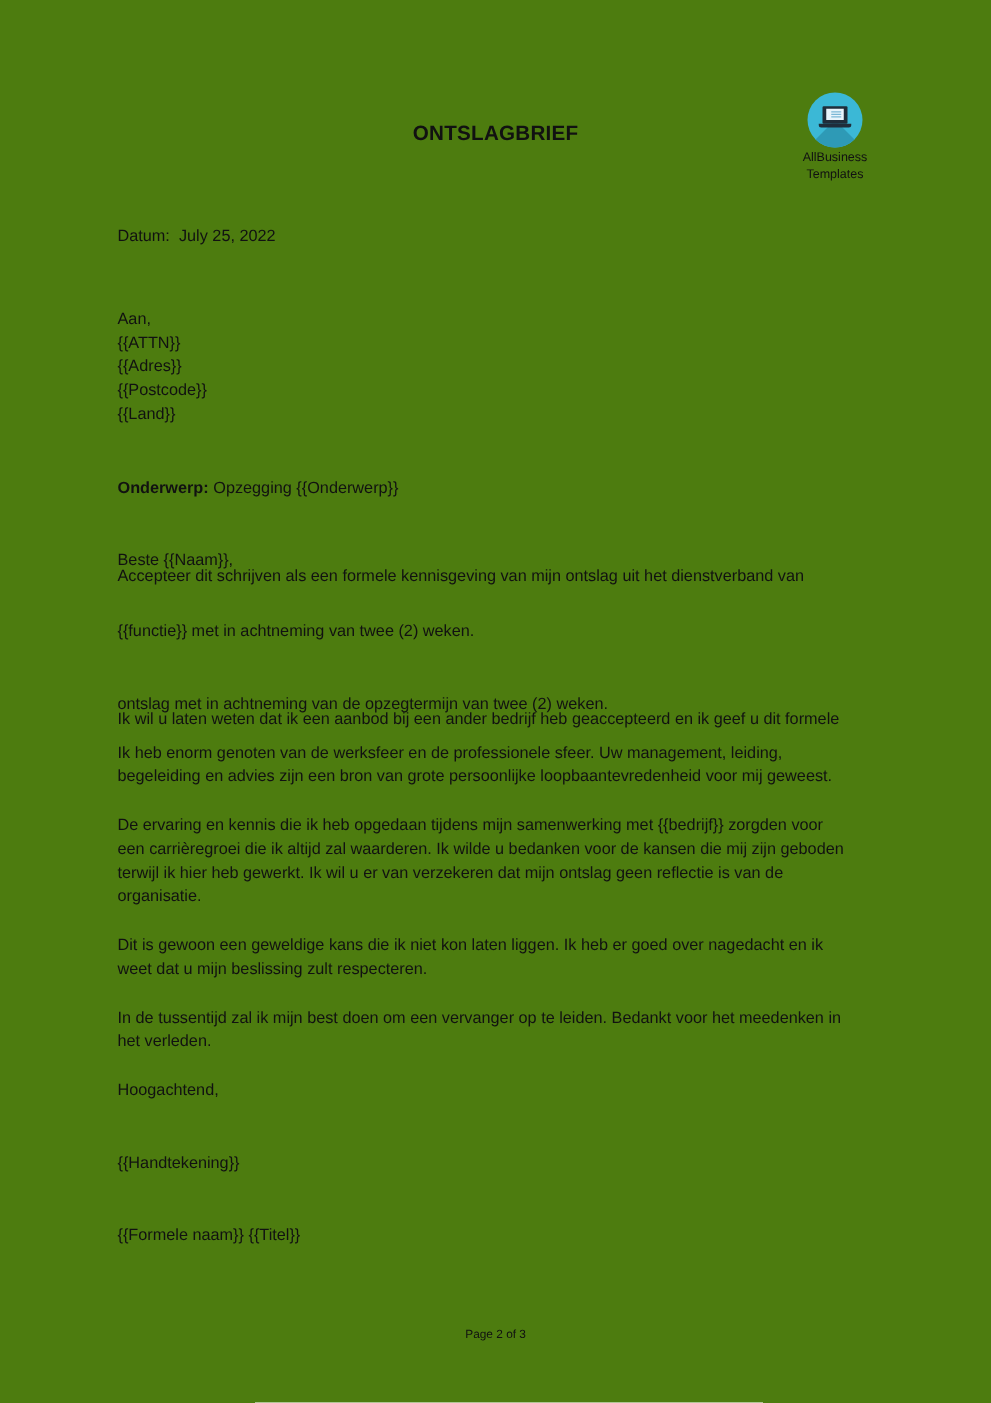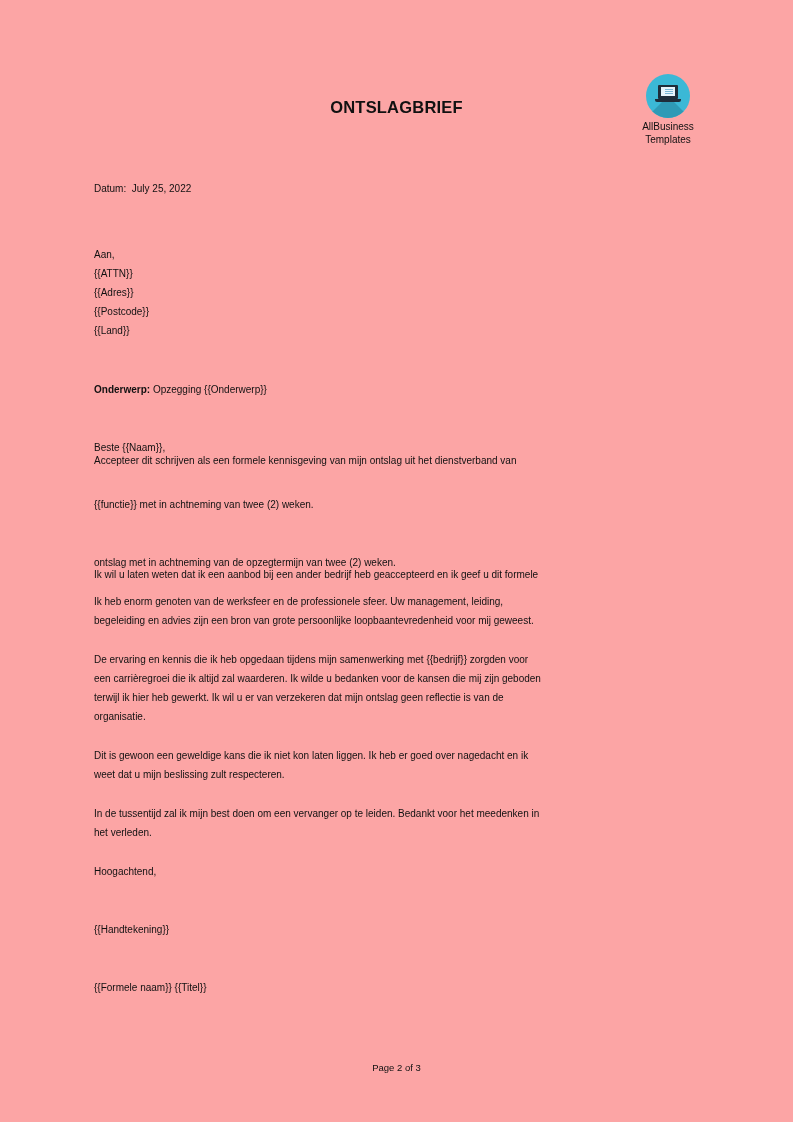--- a/index.html
+++ b/index.html
@@ -1,33 +1,33 @@
 <!DOCTYPE html>
 <html><head>
 <meta charset="utf-8">
 <style>
   html, body { margin: 0; padding: 0; background: #ffffff; }
   body { width: 793px; height: 1122px; position: relative; overflow: hidden;
          font-family: "Liberation Sans", sans-serif; color: #111; }
-  .page { position: absolute; left: 0; top: 0; width: 793px; height: 1122px; background: #fca5a5; }
+  .page { position: absolute; left: 0; top: 0; width: 793px; height: 1122px; background: #4d7c0f; }
   .title { position: absolute; left: 0; width: 793px; top: 98px; text-align: center;
            font-size: 16.5px; font-weight: bold; letter-spacing: 0.2px; color: #111; }
   .logo { position: absolute; left: 628px; top: 74px; width: 80px; text-align: center; }
   .logo-circle { width: 44px; height: 44px; border-radius: 50%; background: #3bb8d6;
                  margin: 0 auto; position: relative; overflow: hidden; }
   .logo-shadow { position: absolute; left: 22px; top: 22px; width: 40px; height: 40px;
                  background: #2e9ab6; transform: rotate(45deg); transform-origin: 0 0; }
   .laptop-screen { position: absolute; left: 12px; top: 11px; width: 20px; height: 14px;
                    background: #1f2d3a; border-radius: 1px; }
   .laptop-inner { position: absolute; left: 3px; top: 2px; width: 14px; height: 9px; background: #e8f4fb; }
   .laptop-line { position: absolute; left: 4px; height: 1px; width: 8px; background: #7ab7d6; }
   .laptop-base { position: absolute; left: 9px; top: 25px; width: 26px; height: 3px;
                  background: #1f2d3a; border-radius: 0 0 2px 2px; }
   .logo-text { font-size: 10px; line-height: 13px; color: #111; margin-top: 2px; }
-  .line { position: absolute; left: 94px; font-size: 10px; line-height: 18px; white-space: nowrap; color: #111; }
+  .line { position: absolute; left: 94px; font-size: 13px; line-height: 18px; white-space: nowrap; color: #111; }
   .bold { font-weight: bold; }
   .footer { position: absolute; left: 0; width: 793px; top: 1062px; text-align: center; font-size: 9.5px; color: #111; }
 </style>
 </head>
 <body>
 
 <div class="page">
 
   <div class="title">ONTSLAGBRIEF</div>
 

